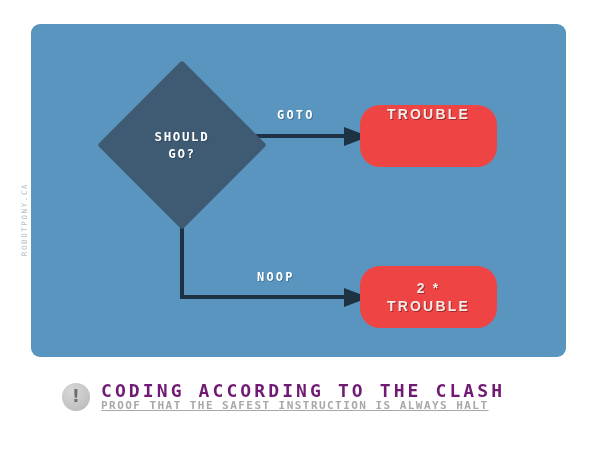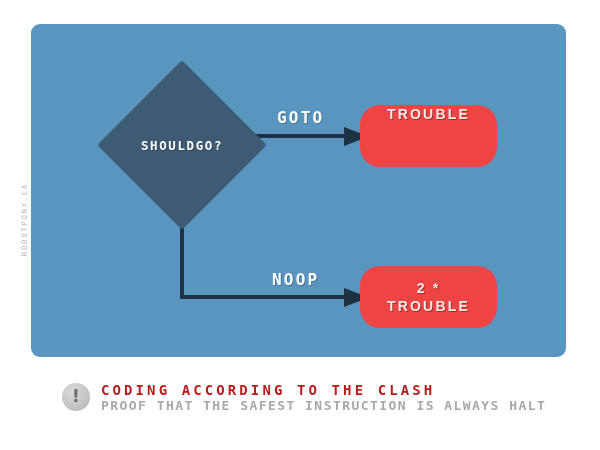--- a/index.html
+++ b/index.html
@@ -77,21 +77,21 @@
     background: #3e5b73;
     transform: rotate(45deg);
     border-radius: 3px;
   }
   .diamond-label {
     position: absolute;
     left: 0; top: 0;
     width: 170px;
     height: 170px;
     display: flex;
-    flex-direction: row;
+    flex-direction: column;
     align-items: center;
     justify-content: center;
     color: #ffffff;
     font-family: "DejaVu Sans Mono", monospace;
     font-size: 12.5px;
     font-weight: bold;
     letter-spacing: 1.6px;
     line-height: 17px;
     text-align: center;
     text-shadow: 1px 1px 0 rgba(20,40,56,0.35);
@@ -128,29 +128,29 @@
     width: 137px;
     height: 62px;
     flex-direction: column;
   }
 
   
   .edge-label {
     position: absolute;
     color: #ffffff;
     font-family: "DejaVu Sans Mono", monospace;
-    font-size: 16px;
+    font-size: 12px;
     font-weight: bold;
     letter-spacing: 2.2px;
     white-space: nowrap;
     text-shadow: 1px 1px 0 rgba(25,55,75,0.35);
     text-align: right;
   }
   #edge-label-goto { left: 277px; top: 108px; }
-  #edge-label-noop { left: 272px; top: 270px; }
+  #edge-label-noop { left: 257px; top: 270px; }
 
   
   .caption {
     position: absolute;
     left: 62px;
     top: 382px;
     width: 480px;
     display: flex;
     align-items: center;
   }
@@ -174,36 +174,37 @@
     font-size: 17px;
     font-weight: bold;
     color: #6e6e6e;
     line-height: 1;
     padding-bottom: 1px;
     box-sizing: border-box;
   }
   .caption-text { display: block; }
   .caption-title {
     font-family: "DejaVu Sans Mono", monospace;
-    font-size: 14px;
+    font-size: 18px;
     font-weight: bold;
     letter-spacing: 3.1px;
-    color: #b91c1c;
+    color: #701a75;
     white-space: nowrap;
     line-height: 17px;
   }
   .caption-sub {
     font-family: "DejaVu Sans Mono", monospace;
-    font-size: 13px;
+    font-size: 11px;
     font-weight: bold;
     letter-spacing: 1.45px;
     color: #a8a8a8;
     white-space: nowrap;
     line-height: 12px;
     padding-top: 1px;
+    text-decoration: underline;
   }
 </style>
 </head>
 <body>
 
 <div id="stage">
 
   <div class="watermark">ROBOTPONY.CA</div>
 
   <div class="panel"></div>

